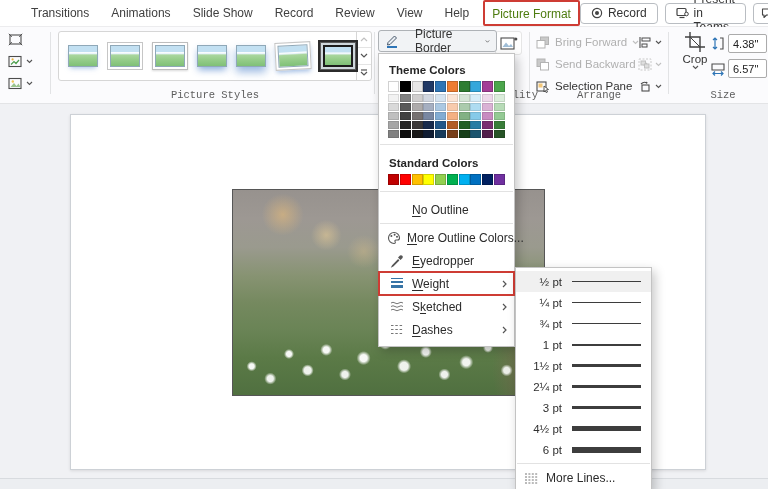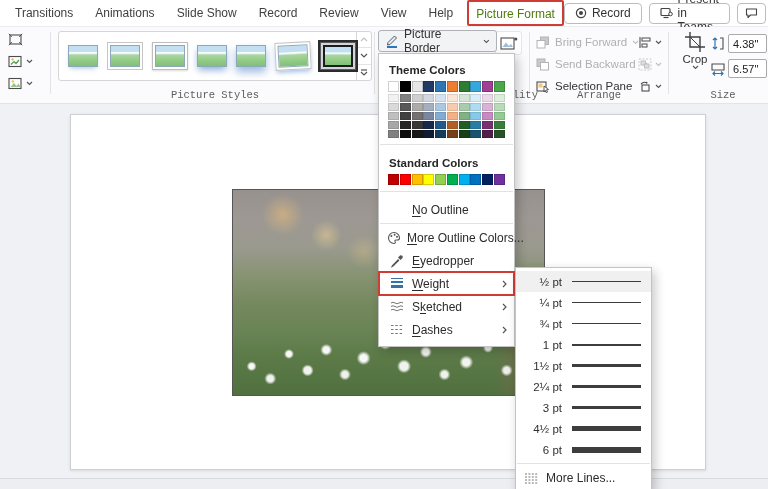--- a/index.html
+++ b/index.html
@@ -3,21 +3,21 @@
 <meta charset="utf-8">
 <style>
   * { box-sizing: border-box; margin: 0; padding: 0; }
   html,body { width:768px; height:489px; }
   body { font-family:"Liberation Sans", sans-serif; background:#fff; overflow:hidden; }
   .stage { position:relative; width:768px; height:489px; background:#fff; }
 
   
   .tabbar { position:absolute; left:0; top:0; width:768px; height:27px; background:#fff;
             display:flex; align-items:center; border-bottom:1px solid #ececee; }
-  .tabs { display:flex; align-items:center; padding-left:4px; }
+  .tabs { display:flex; align-items:center; padding-left:20px; }
   .tab { font-size:12px; color:#404040; padding:0 11px; cursor:default; white-space:nowrap; }
   .tab-active-box { border:2px solid #ce3c34; border-radius:2px; padding:2px 7px; margin-left:3px; }
   .tab-active { font-size:12px; color:#4d7c0f; white-space:nowrap; }
   .qactions { margin-left:auto; display:flex; align-items:center; gap:7px; padding-right:8px; }
   .qbtn { display:flex; align-items:center; gap:5px; height:21px; padding:0 10px;
           border:1px solid #b9bdc2; border-radius:4px; background:#fff; font-size:12px; color:#333; }
   .qbtn-icon-only { padding:0 7px; }
 
   
   .ribbon { position:absolute; left:0; top:27px; width:768px; height:77px; background:#fbfbfd;
@@ -40,21 +40,21 @@
   .t5 .timg { box-shadow:0 5px 8px 0px rgba(120,160,215,.75); }
   .t6 { transform:rotate(-3deg); padding:2px; background:#fff; border:1px solid #c6c6c6;
         box-shadow:0 3px 5px -1px rgba(120,160,215,.7); }
   .t7 { padding:2px; background:#cfd7dc; border:1px solid #5a5a5a; outline:2px solid #2b2b2b; outline-offset:0px; }
   .t7 .timg { border:2px solid #1c1c1c; }
   .gal-scroll { width:15px; align-self:stretch; border-left:1px solid #d6d6d6; display:flex; flex-direction:column; }
   .gal-scroll > div { flex:1; display:flex; align-items:center; justify-content:center; border-bottom:1px solid #e4e4e4; }
   .gal-scroll > div:last-child { border-bottom:none; }
 
   .pb-btn { position:absolute; left:378px; top:3px; width:119px; height:22px; background:#f1f3f5;
-            border:1px solid #aeb2b6; border-radius:3px; display:flex; align-items:center; gap:5px;
+            border:1px solid #aeb2b6; border-radius:3px; display:flex; align-items:center; gap:16px;
             padding:0 6px; font-size:12px; color:#333; z-index:55; }
   .alttext-btn { position:absolute; left:495px; top:4px; width:27px; height:24px; border:1px solid #e6e6e6;
                  border-radius:3px; display:flex; align-items:center; justify-content:center; background:#fff; }
 
   .arr-row { position:absolute; display:flex; align-items:center; gap:5px; font-size:11.5px; height:18px; }
   .arr-dis { color:#b0b0b0; }
   .arr-en { color:#333; }
   .icol { position:absolute; left:638px; display:flex; align-items:center; gap:3px; height:18px; }
 
   .crop-btn { position:absolute; left:676px; top:4px; width:38px; display:flex; flex-direction:column;

